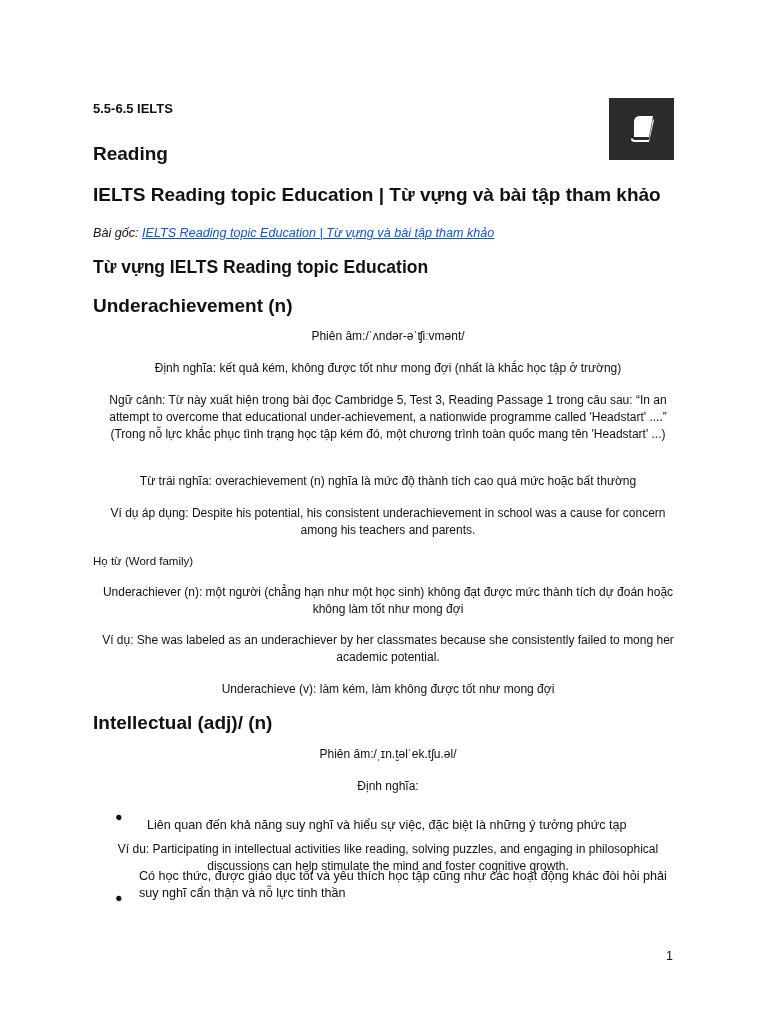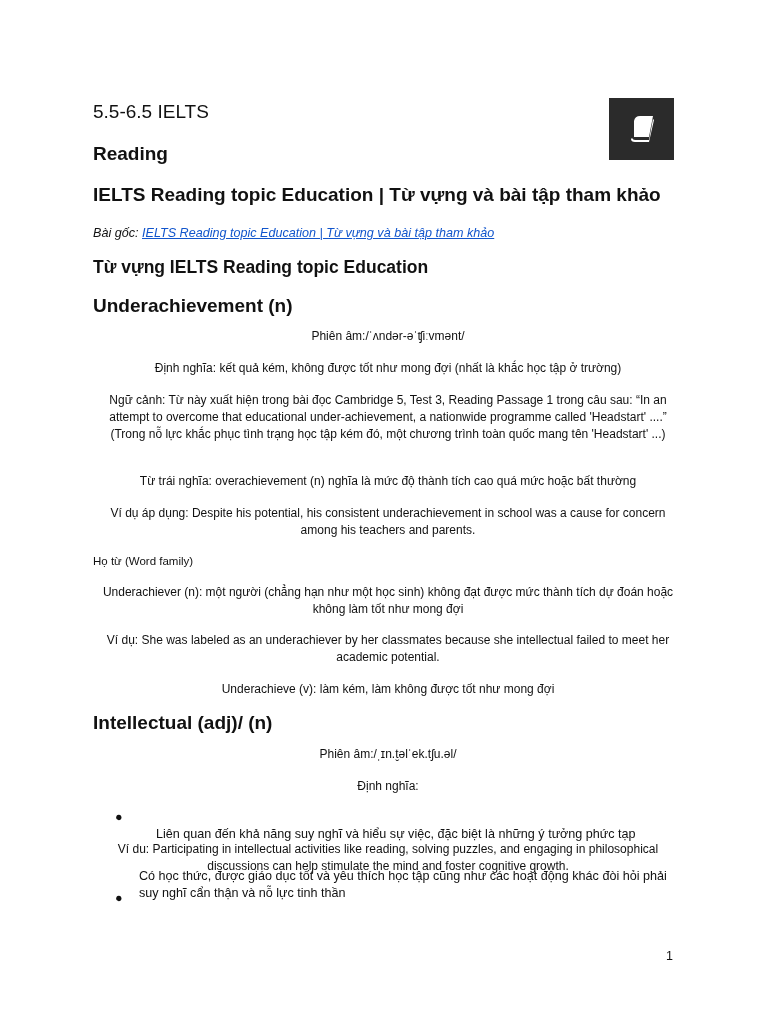--- a/index.html
+++ b/index.html
@@ -3,21 +3,21 @@
   <meta charset="utf-8">
   <style>
     html, body { margin: 0; padding: 0; background: #ffffff; }
     body {
       width: 768px; height: 1024px; position: relative; overflow: hidden;
       font-family: "Liberation Sans", "DejaVu Sans", sans-serif;
       color: #111111;
     }
     .page { position: absolute; left: 93px; top: 0; width: 590px; }
     .abs { position: absolute; left: 0; margin: 0; white-space: nowrap; }
-    .t1 { font-size: 19px; font-weight: normal; }
+    .t1 { font-size: 13px; font-weight: bold; }
     .t2 { font-size: 19px; font-weight: bold; }
     .h2 { font-size: 17.5px; font-weight: bold; }
     .h3 { font-size: 19px; font-weight: bold; }
     .h4 { font-size: 11.5px; font-weight: normal; }
     .p { font-size: 12px; line-height: 17px; white-space: normal; width: 590px; text-align: center; }
     .src { font-size: 12.6px; font-style: italic; }
     .src a { color: #1155cc; text-decoration: underline; }
     .bullet { position: absolute; left: 22px; font-size: 12.6px; }
     .bullet-text { position: absolute; left: 46px; width: 545px; font-size: 12.6px; line-height: 17px; white-space: normal; }
     .logo {
@@ -48,29 +48,29 @@
   <h2 class="abs h2" style="top:257px">Từ vựng IELTS Reading topic Education</h2>
 
   <h3 class="abs h3" style="top:295px">Underachievement (n)</h3>
   <p class="abs p" style="top:328px">Phiên âm:/ˈʌndər-əˈʧiːvmənt/</p>
   <p class="abs p" style="top:360px">Định nghĩa: kết quả kém, không được tốt như mong đợi (nhất là khắc học tập ở trường)</p>
   <p class="abs p" style="top:392px">Ngữ cảnh: Từ này xuất hiện trong bài đọc Cambridge 5, Test 3, Reading Passage 1 trong câu sau: “In an attempt to overcome that educational under-achievement, a nationwide programme called 'Headstart' ....” (Trong nỗ lực khắc phục tình trạng học tập kém đó, một chương trình toàn quốc mang tên 'Headstart' ...)</p>
   <p class="abs p" style="top:473px">Từ trái nghĩa: overachievement (n) nghĩa là mức độ thành tích cao quá mức hoặc bất thường</p>
   <p class="abs p" style="top:505px">Ví dụ áp dụng: Despite his potential, his consistent underachievement in school was a cause for concern among his teachers and parents.</p>
   <h4 class="abs h4" style="top:555px">Họ từ (Word family)</h4>
   <p class="abs p" style="top:584px">Underachiever (n): một người (chẳng hạn như một học sinh) không đạt được mức thành tích dự đoán hoặc không làm tốt như mong đợi</p>
-  <p class="abs p" style="top:632px">Ví dụ: She was labeled as an underachiever by her classmates because she intellectual failed to meet her academic potential.</p>
+  <p class="abs p" style="top:632px">Ví dụ: She was labeled as an underachiever by her classmates because she consistently failed to mong her academic potential.</p>
   <p class="abs p" style="top:681px">Underachieve (v): làm kém, làm không được tốt như mong đợi</p>
 
   <h3 class="abs h3" style="top:712px">Intellectual (adj)/ (n)</h3>
   <p class="abs p" style="top:746px">Phiên âm:/ˌɪn.t̬əlˈek.tʃu.əl/</p>
   <p class="abs p" style="top:778px">Định nghĩa:</p>
 
   <span class="bullet" style="top:810px">●</span>
-  <p class="bullet-text" style="top:809px; margin:17px">Liên quan đến khả năng suy nghĩ và hiểu sự việc, đặc biệt là những ý tưởng phức tạp</p>
+  <p class="bullet-text" style="top:809px; margin:8px">Liên quan đến khả năng suy nghĩ và hiểu sự việc, đặc biệt là những ý tưởng phức tạp</p>
 
   <p class="abs p" style="top:841px">Ví du: Participating in intellectual activities like reading, solving puzzles, and engaging in philosophical discussions can help stimulate the mind and foster cognitive growth.</p>
 
   <span class="bullet" style="top:891px">●</span>
   <p class="bullet-text" style="top:868px; margin:0">Có học thức, được giáo dục tốt và yêu thích học tập cũng như các hoạt động khác đòi hỏi phải suy nghĩ cẩn thận và nỗ lực tinh thần</p>
 </div>
 
 <div class="pagenum">1</div>
 
 </body></html>

